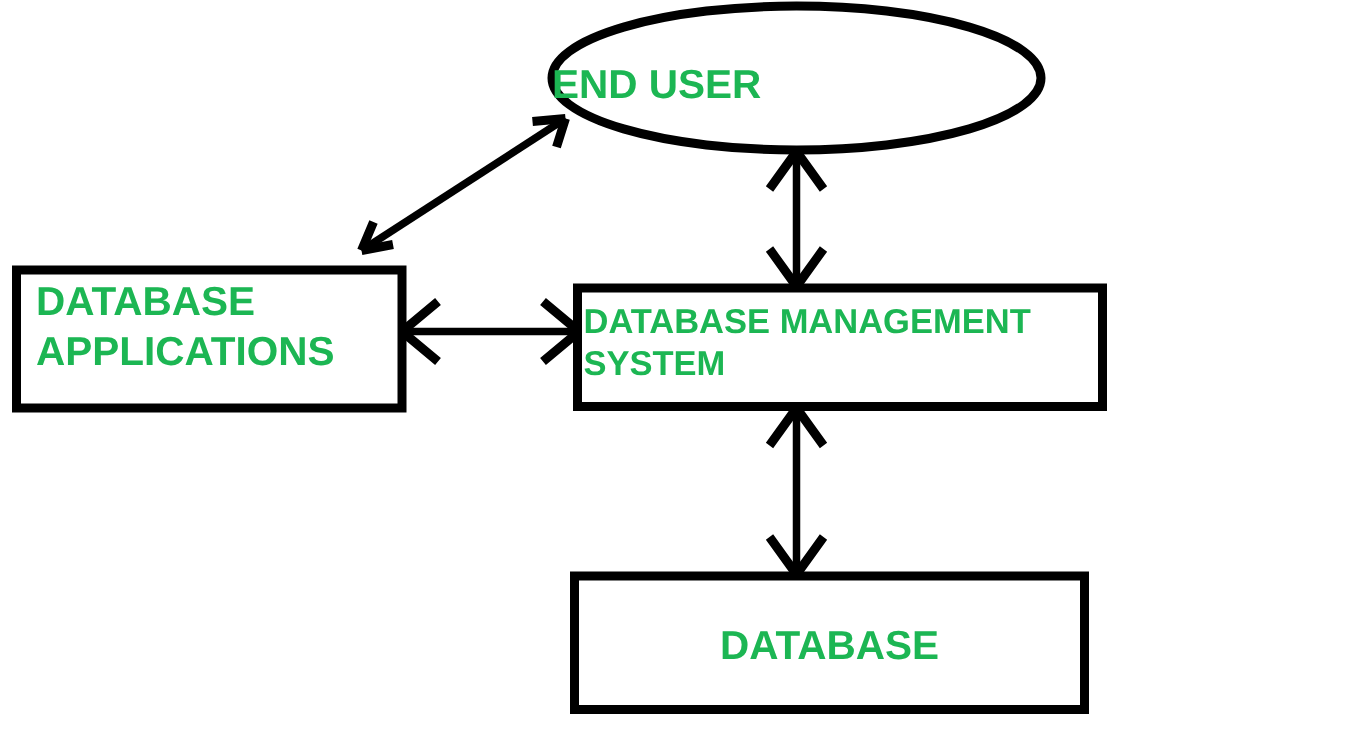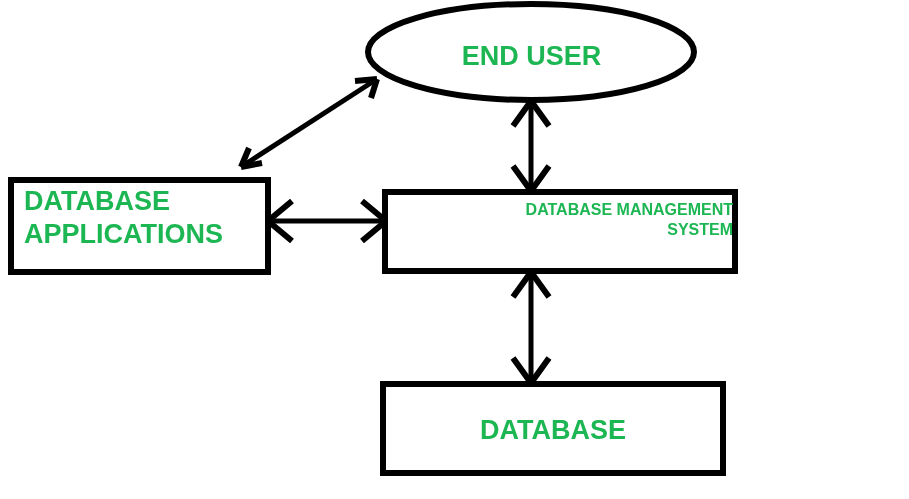--- a/index.html
+++ b/index.html
@@ -30,36 +30,35 @@
     font-weight: bold;
     font-family: "Liberation Sans", sans-serif;
     white-space: pre-line;
     line-height: 1.22;
     pointer-events: none;
   }
   #label-end-user {
     left: 368px;
     top: 40px;
     width: 327px;
-    text-align: center;
     font-size: 27px;
   }
   #label-database-applications {
     left: 24px;
     top: 185px;
     width: 240px;
     text-align: left;
     font-size: 27px;
   }
   #label-dbms {
     left: 389px;
     top: 200px;
     width: 344px;
-    text-align: right;
-    font-size: 16px;
+    text-align: left;
+    font-size: 23px;
   }
   #label-database {
     left: 383px;
     top: 414px;
     width: 340px;
     text-align: center;
     font-size: 27px;
   }
 </style>
 </head>

